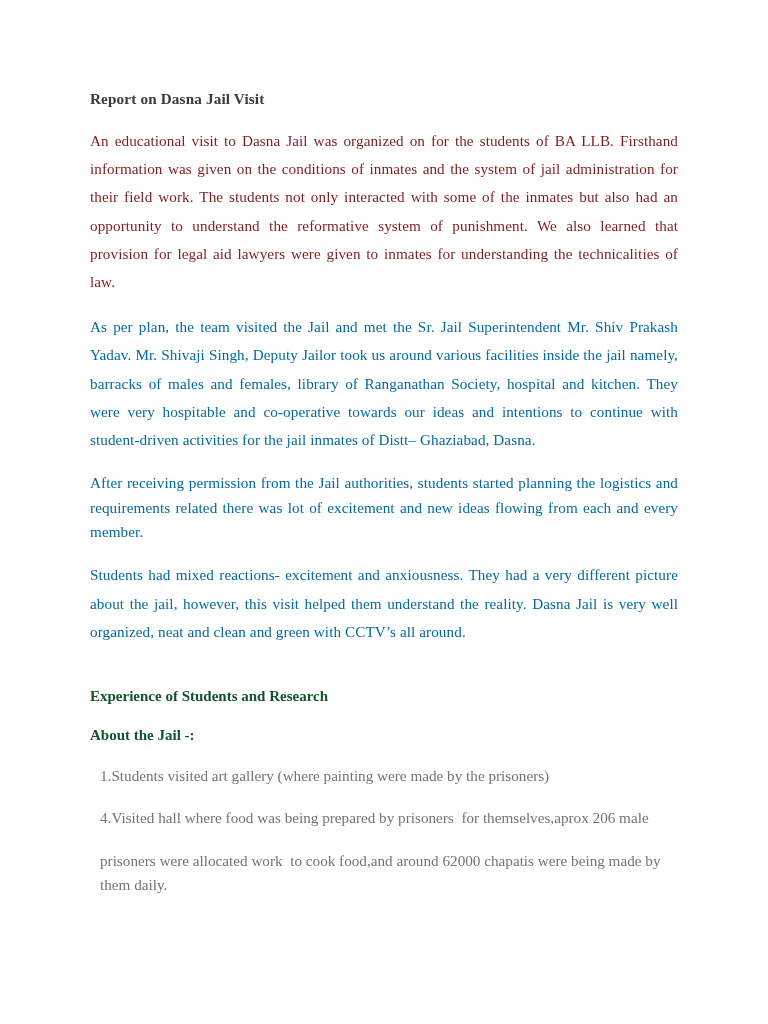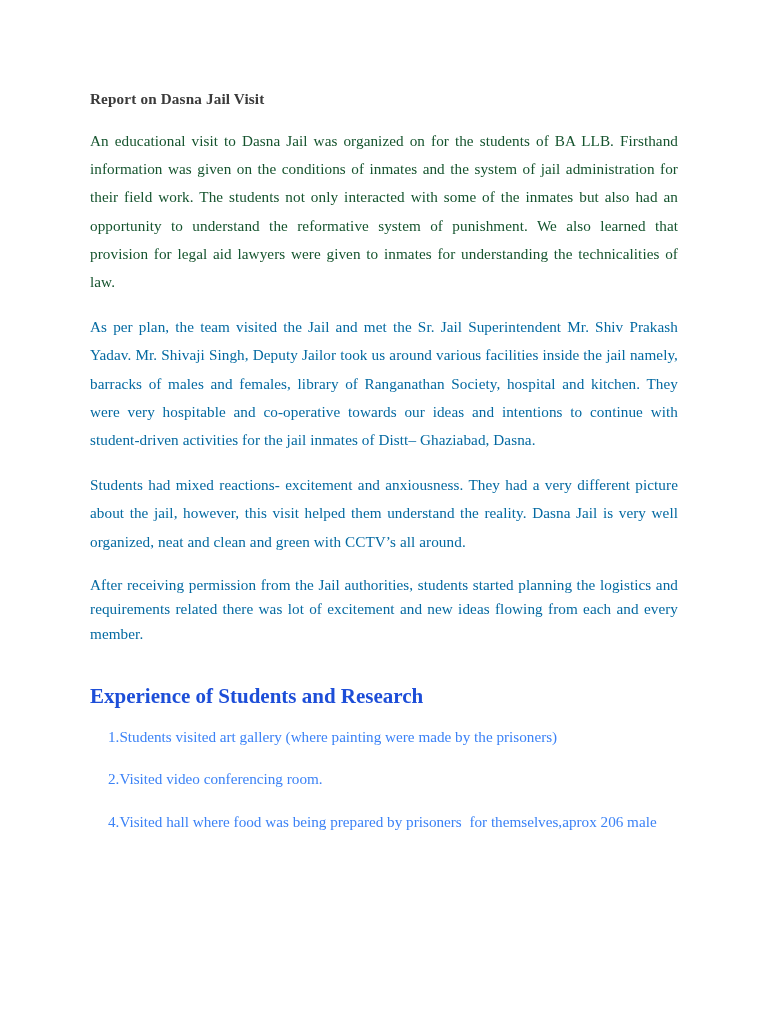--- a/index.html
+++ b/index.html
@@ -32,62 +32,63 @@
   }
   .para {
     font-size: 15.2px;
     color: #0369a1;
     text-align: justify;
     text-justify: inter-word;
     margin: 0 0 17px 0;
     letter-spacing: 0.005em;
   }
   .para-dark {
-    color: #14532d;
+    color: #7f1d1d;
   }
   .para-loose {
     line-height: 28.2px;
   }
   .para-tight {
     line-height: 24.4px;
   }
   .section-heading {
-    font-size: 21px;
+    font-size: 15px;
     line-height: 21px;
-    color: #1d4ed8;
+    color: #14532d;
     text-align: left;
     margin: 0 0 18px 0;
   }
   .heading-gap-top {
     margin-top: 40px;
   }
   .list-line {
     font-size: 15.2px;
     line-height: 24.4px;
-    color: #3b82f6;
+    color: #737373;
     text-align: left;
-    margin: 0 0 18px 18px;
+    margin: 0 0 18px 10px;
     white-space: pre-wrap;
   }
 </style>
 </head>
 <body>
 
 <div id="page">
 
   <h1 class="doc-title">Report on Dasna Jail Visit</h1>
 
   <p class="para para-dark para-loose">An educational visit to Dasna Jail was organized on for the students of BA LLB. Firsthand information was given on the conditions of inmates and the system of jail administration for their field work. The students not only interacted with some of the inmates but also had an opportunity to understand the reformative system of punishment. We also learned that provision for legal aid lawyers were given to inmates for understanding the technicalities of law.</p>
 
   <p class="para para-loose">As per plan, the team visited the Jail and met the Sr. Jail Superintendent Mr. Shiv Prakash Yadav. Mr. Shivaji Singh, Deputy Jailor took us around various facilities inside the jail namely, barracks of males and females, library of Ranganathan Society, hospital and kitchen. They were very hospitable and co-operative towards our ideas and intentions to continue with student-driven activities for the jail inmates of Distt– Ghaziabad, Dasna.</p>
 
+  <p class="para para-tight">After receiving permission from the Jail authorities, students started planning the logistics and requirements related there was lot of excitement and new ideas flowing from each and every member.</p>
+
   <p class="para para-loose">Students had mixed reactions- excitement and anxiousness. They had a very different picture about the jail, however, this visit helped them understand the reality. Dasna Jail is very well organized, neat and clean and green with CCTV’s all around.</p>
-
-  <p class="para para-tight">After receiving permission from the Jail authorities, students started planning the logistics and requirements related there was lot of excitement and new ideas flowing from each and every member.</p>
 
   <h2 class="section-heading heading-gap-top">Experience of Students and Research</h2>
 
+  <h3 class="section-heading">About the Jail -:</h3>
 
   <p class="list-line">1.Students visited art gallery (where painting were made by the prisoners)</p>
-  <p class="list-line">2.Visited video conferencing room.</p>
   <p class="list-line">4.Visited hall where food was being prepared by prisoners  for themselves,aprox 206 male</p>
+  <p class="list-line">prisoners were allocated work  to cook food,and around 62000 chapatis were being made by them daily.</p>
 
 </div>
 
 </body></html>

